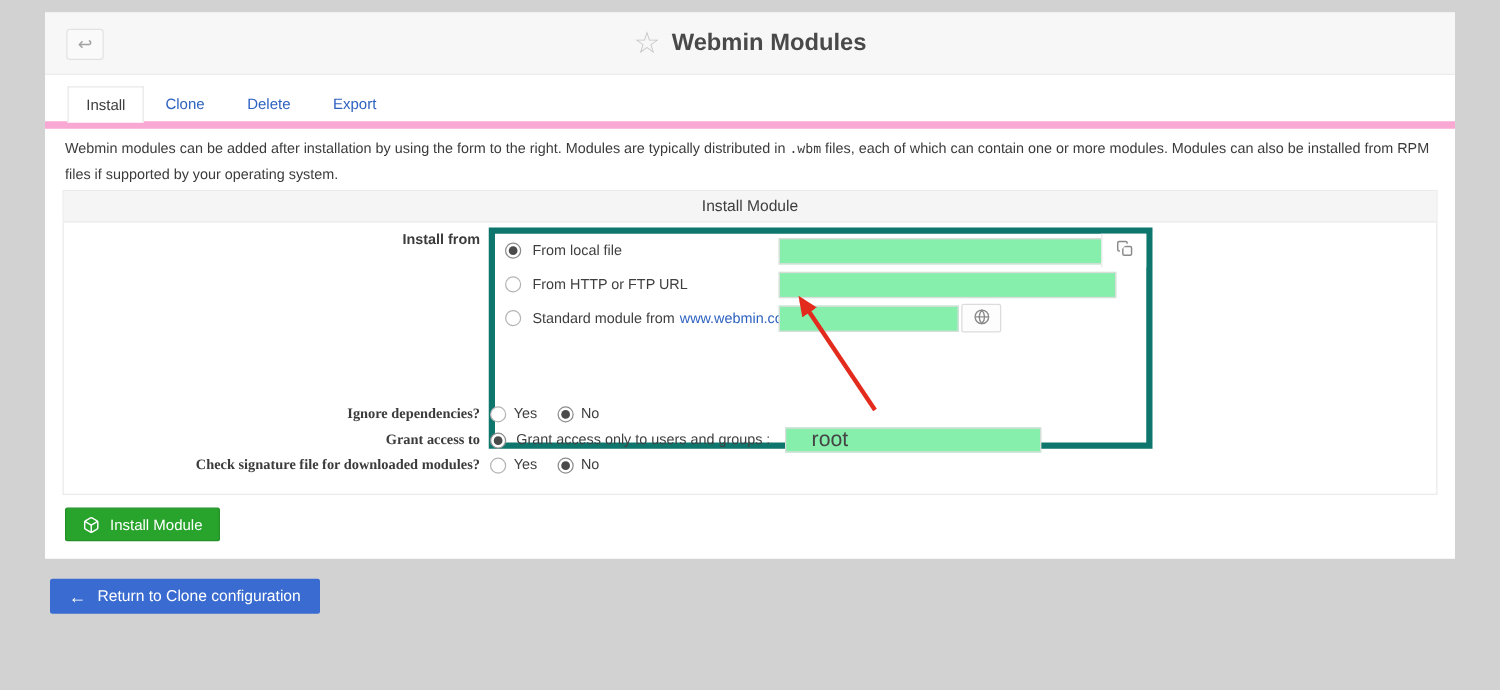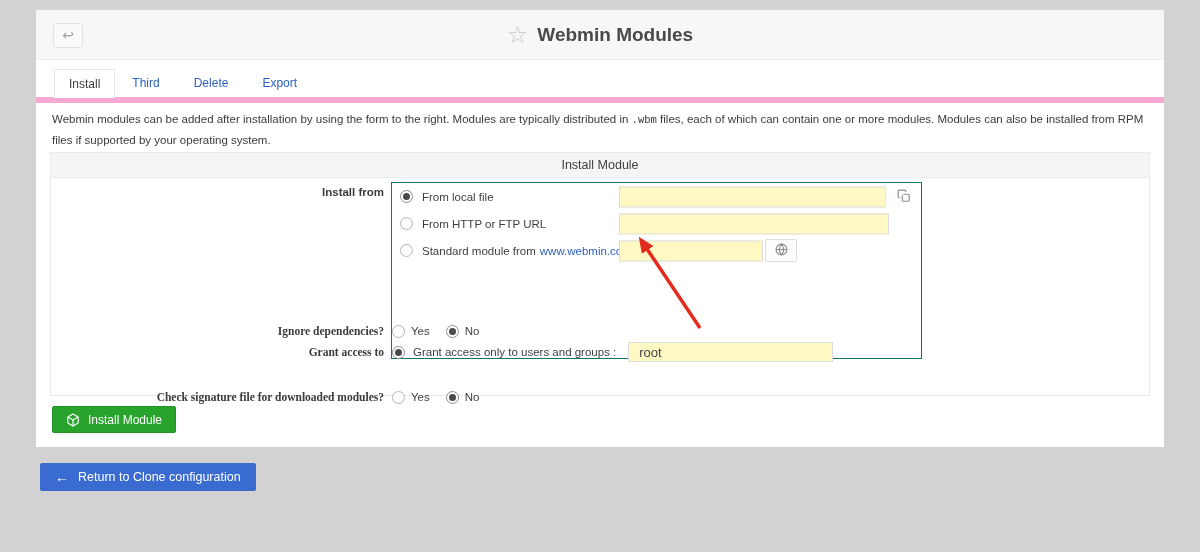--- a/index.html
+++ b/index.html
@@ -65,44 +65,44 @@
     height:25px; background:#f5f5f5; border-bottom:1px solid #eaeaea;
     text-align:center; font-size:12.5px; line-height:25px; color:#3e3e3e;
   }
   .form-label {
     position:absolute; left:0; width:333px; text-align:right;
     font-size:11.5px; font-weight:700; color:#3b3b3b;
   }
   
   .radio-group {
     position:absolute; left:340px; top:29px; width:531px; height:177px;
-    border:1px solid #0f766e;
+    border:5px solid #0f766e;
   }
   .opt-row {
     position:relative; height:27.2px; display:flex; align-items:center;
     padding-left:8px; font-size:11.5px; color:#3f3f3f;
   }
   .opt-row .opt-label { margin-left:9px; }
   .opt-row a.inline-link { color:#2e62c0; text-decoration:none; margin-left:4px; cursor:pointer; }
 
   .radio {
     width:13px; height:13px; min-width:13px; border-radius:50%;
     border:1px solid #b4b4b4; background:#fff; display:inline-block; position:relative;
     cursor:pointer;
   }
   .radio.checked { border-color:#8d8d8d; }
   .radio.checked::after {
     content:""; position:absolute; left:2px; top:2px; width:7px; height:7px;
     border-radius:50%; background:#4a4a4a;
   }
 
   .txt-input {
-    border:1px solid #dcdcdc; background:#fef9c3; height:21px;
-    font-family:"Liberation Sans", sans-serif; font-size:13px; color:#444;
-    padding:0 10px; outline:none;
+    border:1px solid #dcdcdc; background:#86efac; height:21px;
+    font-family:"Liberation Sans", sans-serif; font-size:17px; color:#444;
+    padding:0 20px; outline:none;
   }
   .ctrl { position:absolute; top:50%; transform:translateY(-50%); }
   .ctrl-input-long { left:227px; width:268px; }
   .ctrl-input-url  { left:227px; width:270px; }
   .ctrl-input-std  { left:227px; width:144px; }
   .end-cell {
     position:absolute; right:0; top:0; width:36px; height:100%;
     border-left:1px solid #e9e9e9; display:flex; align-items:center; justify-content:center;
     background:#fff; cursor:pointer;
   }
@@ -117,21 +117,21 @@
 
   
   .form-row {
     position:absolute; left:0; right:10px; display:flex; align-items:center;
     font-size:11.5px; color:#3f3f3f; gap:8px;
   }
   .form-row .yn { display:flex; align-items:center; gap:6px; margin-right:8px; }
   .row-ignore { top:170px; height:16px; }
   .row-grant1 { top:187px; height:24px; }
   .row-grant2 { top:212px; height:16px; }
-  .row-sig    { top:236px; height:16px; }
+  .row-sig    { top:211px; height:16px; }
   .spacer-col { width:333px; min-width:333px; text-align:right; font-weight:700; color:#3b3b3b;font-family:Liberation Serif, serif; }
   .grant-input { width:205px; height:20px; margin-left:4px; }
 
   
   .install-btn {
     position:absolute; left:16px; top:396px; height:27px;
     background:#28a42d; border:1px solid #239128; border-radius:2px;
     color:#fff; font-size:12px; display:inline-flex; align-items:center;
     gap:8px; padding:0 13px; cursor:pointer;
   }
@@ -155,21 +155,21 @@
       <span>↩</span>
     </div>
     <div class="title-wrap">
       <span class="star-icon">☆</span>
       <span class="page-title">Webmin Modules</span>
     </div>
   </div>
 
   <div class="tabbar">
     <div class="tab active">Install</div>
-    <div class="tab">Third</div>
+    <div class="tab">Clone</div>
     <div class="tab">Delete</div>
     <div class="tab">Export</div>
   </div>
 
   <div class="desc"><span>Webmin modules can be added after installation by using the form to the right. Modules are typically distributed in </span><code>.wbm</code><span> files, each of which can contain one or more modules. Modules can also be installed from RPM files if supported by your operating system.</span></div>
 
   <div class="panel">
     <div class="panel-header">Install Module</div>
 
     <div class="form-label" style="top:33px;">Install from</div>

